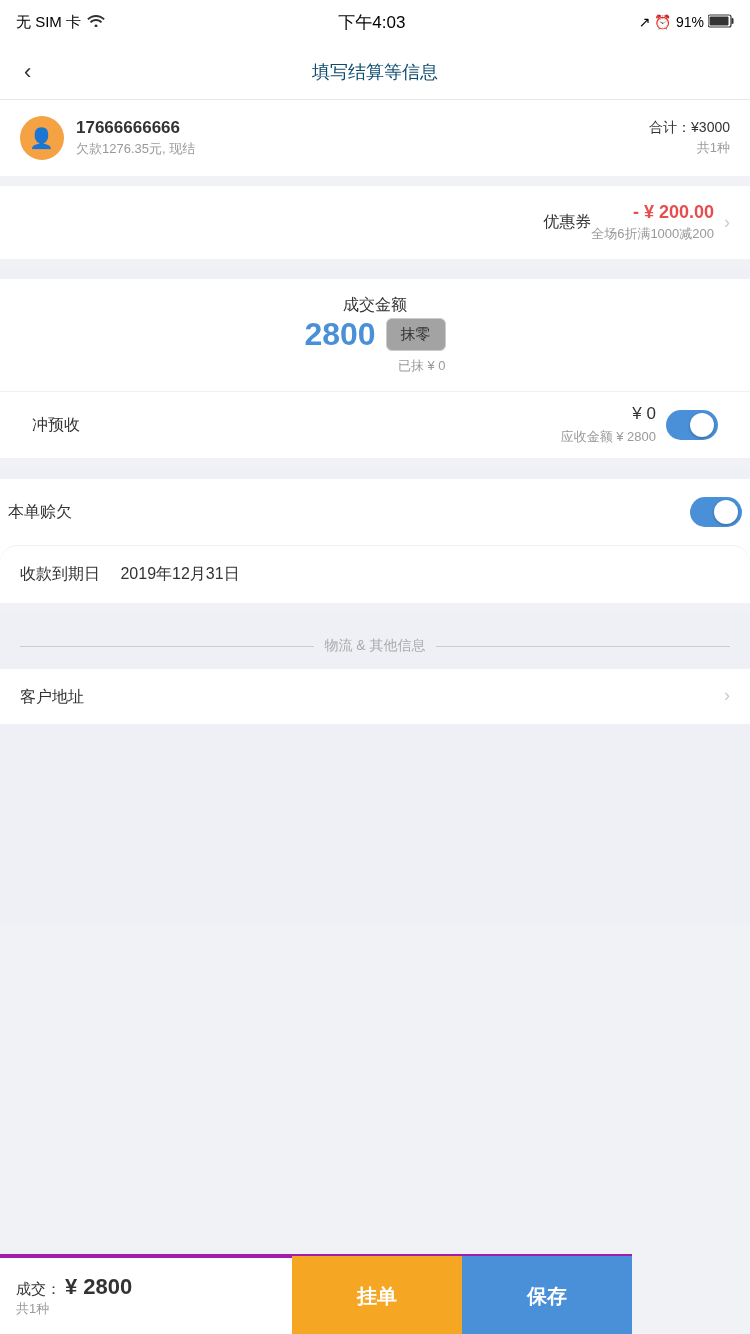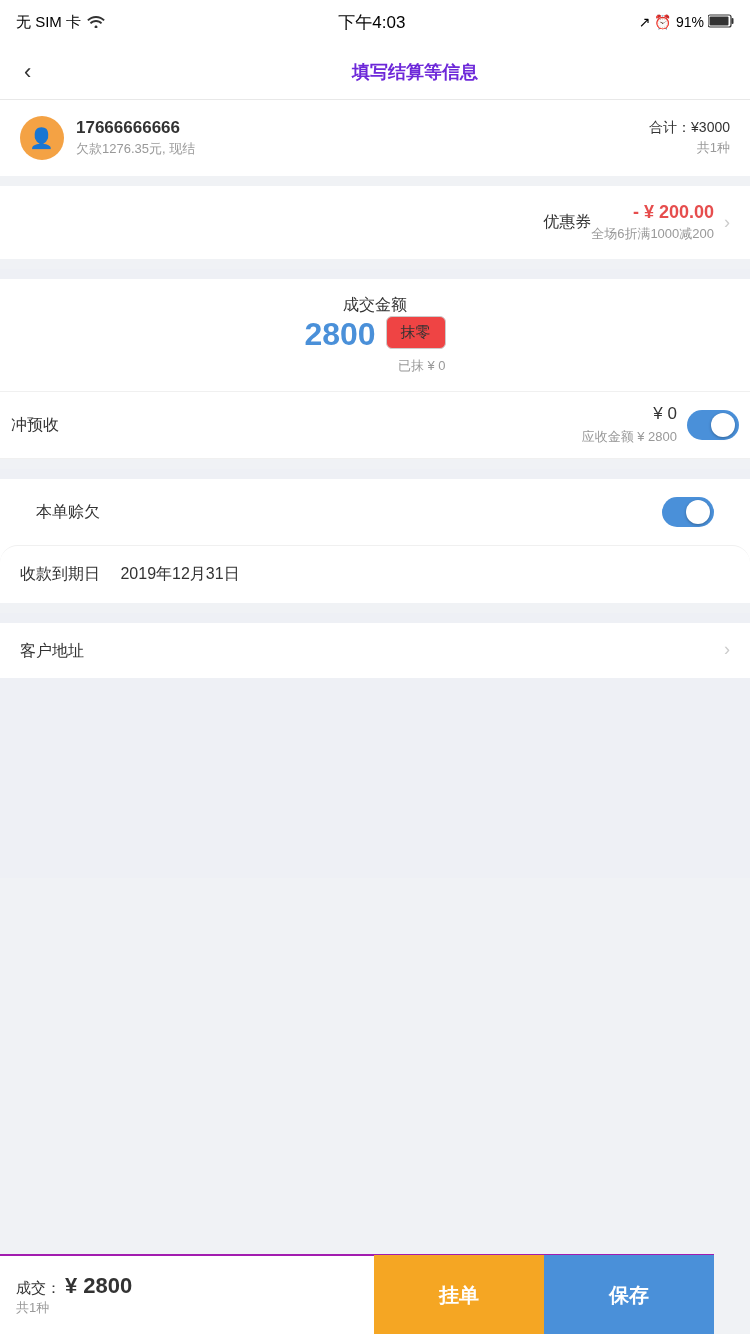--- a/index.html
+++ b/index.html
@@ -17,21 +17,21 @@
     .status-bar {
       height: 44px;
       background: #fff;
       display: flex;
       align-items: center;
       justify-content: space-between;
       padding: 0 16px;
       font-size: 15px;
       font-weight: 500;
     }
-    .status-left { display: flex; align-items: center; gap: 6px; }
+    .status-left { display: flex; align-items: flex-start; gap: 6px; }
     .status-center { font-size: 17px; font-weight: 400; }
     .status-right { display: flex; align-items: center; gap: 4px; font-size: 14px; }
 
     
     .nav-bar {
       height: 56px;
       background: #fff;
       display: flex;
       align-items: center;
       padding: 0 16px;
@@ -42,23 +42,22 @@
       font-size: 22px;
       color: #333;
       cursor: pointer;
       padding: 8px;
     }
     .nav-title {
       position: absolute;
       left: 50%;
       transform: translateX(-50%);
       font-size: 18px;
-      font-weight: 700;
-      color: #6d28d9;
-      margin-left: 40px;
+      font-weight: 400;
+      color: #0c4a6e;
     }
 
     
     .content {
       padding-bottom: 100px;
     }
 
     
     .customer-card {
       background: #fff;
@@ -133,33 +132,33 @@
       display: flex;
       align-items: center;
       justify-content: space-between;
       padding: 16px 20px;
       border-bottom: 1px solid #f0f0f0;
       min-height: 60px;
       flex-direction: column;
     }
     .form-row:last-child { border-bottom: none; }
     .form-label { font-size: 16px; color: #333; }
-    .form-value-right { display: flex; align-items: flex-start; gap: 10px; }
+    .form-value-right { display: flex; align-items: center; gap: 10px; }
     .amount-big {
       font-size: 32px;
       font-weight: 700;
       color: #4a90d9;
     }
     .round-zero-btn {
       border: 1px solid #ccc;
       border-radius: 6px;
       padding: 6px 14px;
       font-size: 15px;
       color: #333;
-      background: #ef4444;
+      background: #a3a3a3;
       cursor: pointer;
     }
     .amount-sub {
       font-size: 13px;
       color: #999;
       text-align: right;
     }
 
     
     .toggle {
@@ -178,21 +177,21 @@
       right: 4px;
       width: 24px;
       height: 24px;
       background: #fff;
       border-radius: 50%;
       box-shadow: 0 1px 3px rgba(0,0,0,0.3);
     }
 
     
     .chong-row {
-      padding: 12px 11px;
+      padding: 12px 32px;
       border-bottom: 1px solid #f0f0f0;
     }
     .chong-top {
       display: flex;
       align-items: center;
       justify-content: space-between;
     }
     .chong-label { font-size: 16px; color: #333; }
     .chong-right { display: flex; align-items: center; gap: 10px; }
     .chong-amount { font-size: 17px; color: #333; font-weight: 500; }
@@ -202,21 +201,21 @@
       margin-top: 4px;
       text-align: right;
     }
     .chong-right-block { display: flex; flex-direction: column; align-items: flex-end; }
 
     
     .sheqian-row {
       display: flex;
       align-items: center;
       justify-content: space-between;
-      padding: 18px 36px;
+      padding: 18px 8px;
     }
 
     
     .duedate-row {
       padding: 18px 20px;
       border-top: 1px solid #f0f0f0;
       border-radius: 18px;
     }
     .duedate-label { font-size: 16px; color: #333; }
     .duedate-value { font-size: 16px; color: #333; margin-left: 16px; }
@@ -247,26 +246,26 @@
       cursor: pointer;
     }
     .address-label { font-size: 16px; color: #333; min-width: 70px; margin-top: 2px; }
     .address-value { font-size: 16px; color: #333; flex: 1; padding: 0 10px; line-height: 1.5; }
 
     
     .bottom-bar {
       position: fixed;
       bottom: 0;
       left: 0;
-      width: 714px;
+      width: 632px;
       height: 80px;
       background: #fff;
       display: flex;
       align-items: center;
-      border-top: 2px solid #a21caf;
+      border-top: 4px solid #a21caf;
       justify-content: center;
     }
     .bottom-summary {
       flex: 1;
       padding: 0 16px;
     }
     .bottom-deal { font-size: 15px; color: #333; }
     .bottom-amount { font-size: 22px; font-weight: 700; color: #333; }
     .bottom-count { font-size: 13px; color: #999; }
     .btn-hold {
@@ -396,20 +395,25 @@
       <div class="toggle"></div>
     </div>
     <div class="duedate-row">
       <span class="duedate-label">收款到期日</span>
       <span class="duedate-value">2019年12月31日</span>
     </div>
   </div>
 
   <div class="section-bg"></div>
 
+  <div class="logistics-divider">
+    <div class="divider-line"></div>
+    <span class="divider-text">物流 &amp; 其他信息</span>
+    <div class="divider-line"></div>
+  </div>
 
   <div class="address-row">
     <span class="address-label">客户地址</span>
     <span class="chevron">›</span>
   </div>
 
   <div style="background:#eef0f5; height: 200px;"></div>
 
 </div>
 

